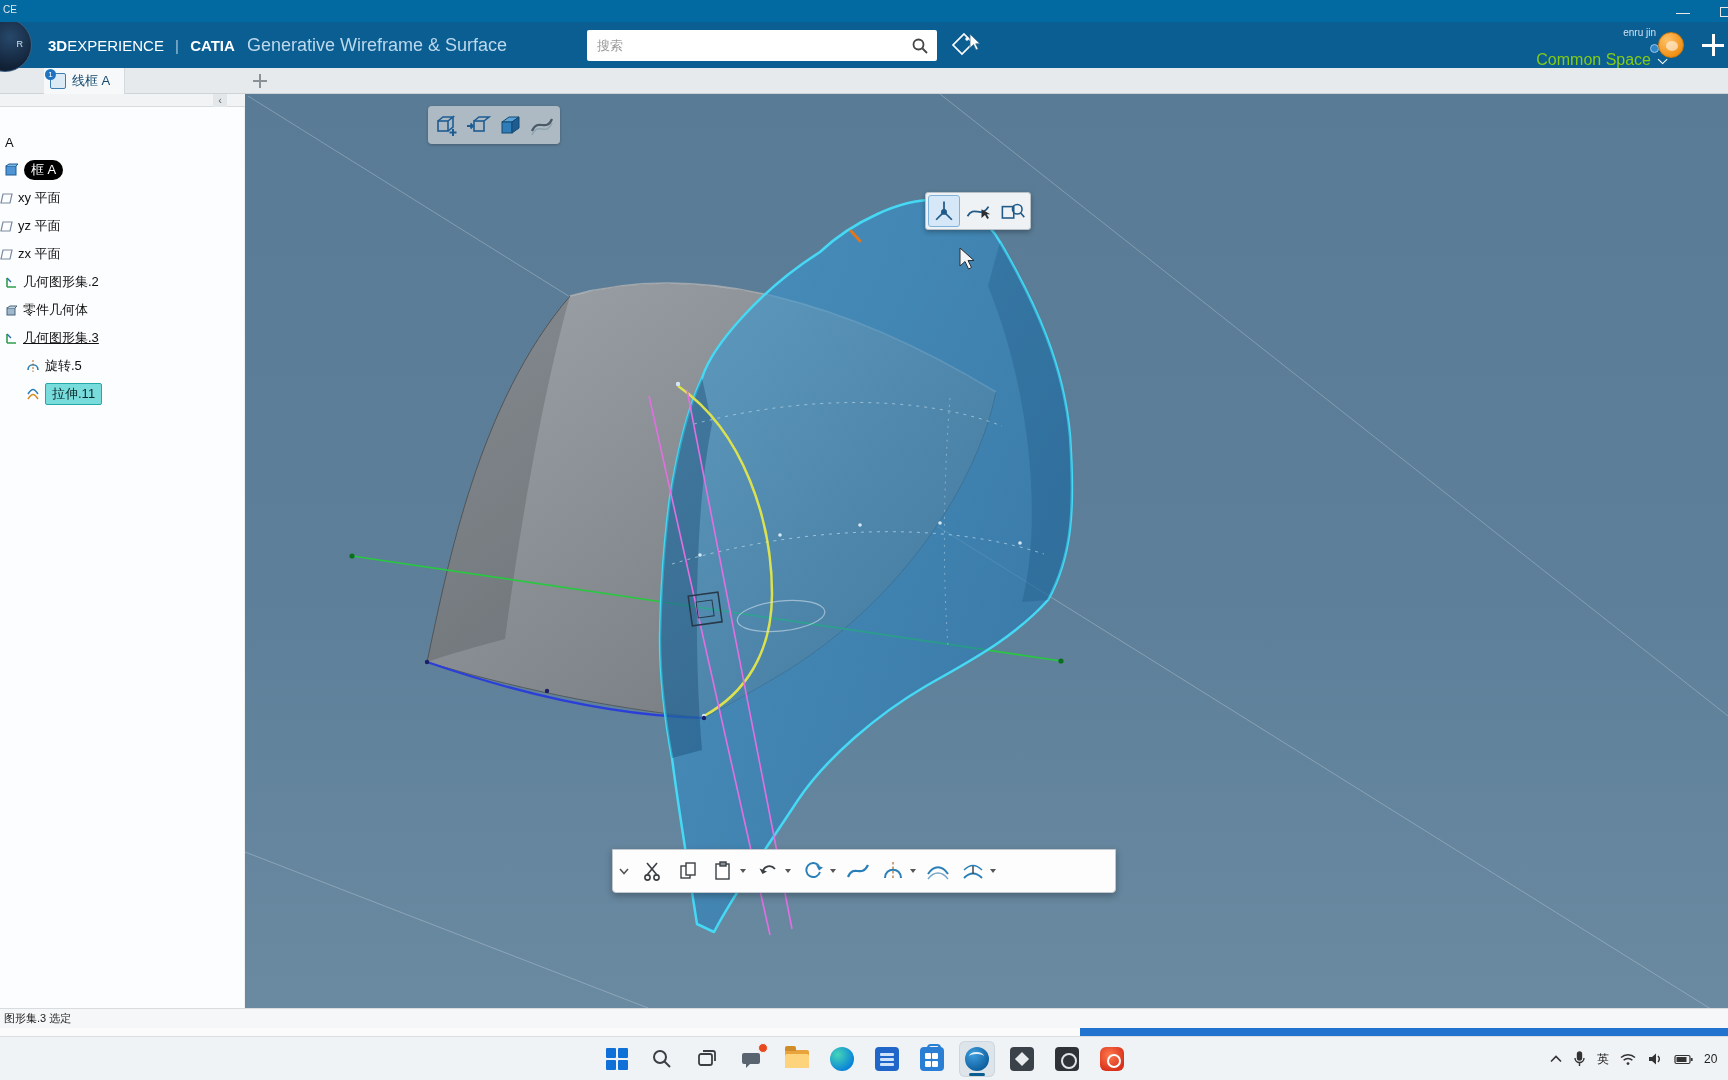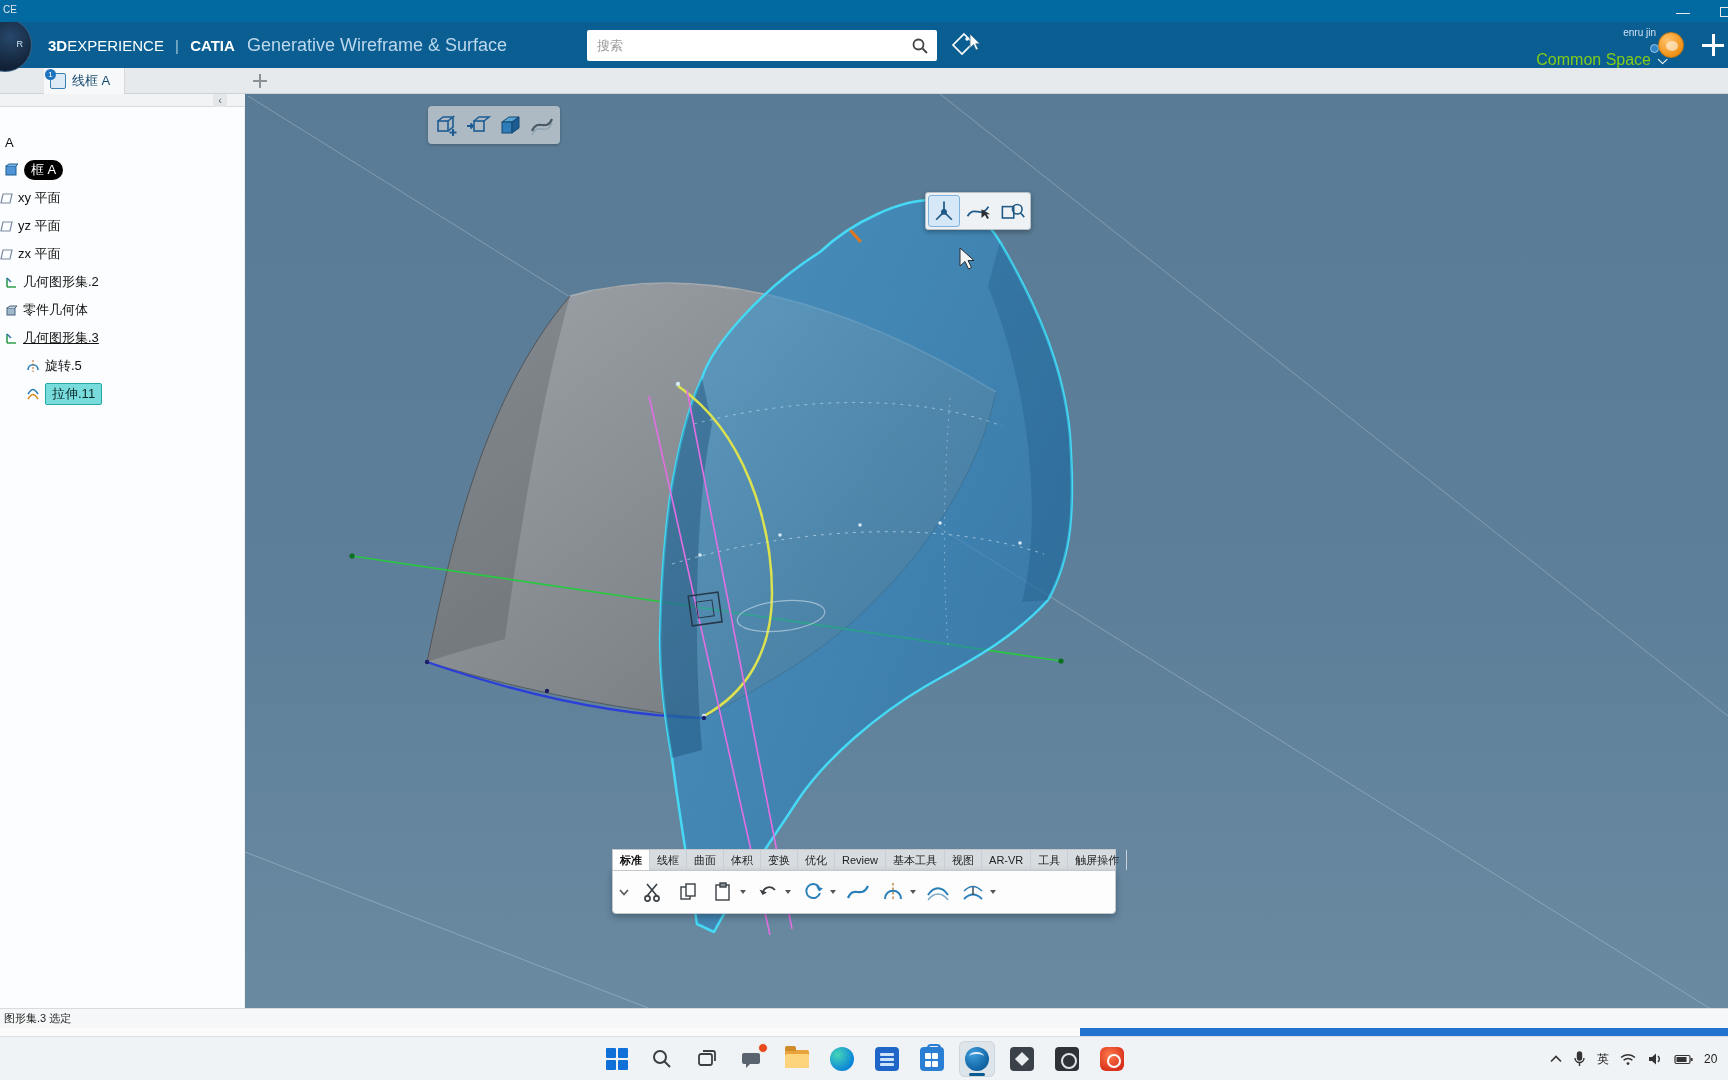--- a/index.html
+++ b/index.html
@@ -432,34 +432,20 @@
             <path d="M2,12 C6,6 8,6 12,12" stroke="#d88a20" stroke-width="1.6"></path>
             <path d="M2,7 C6,1 8,1 12,7" stroke="#2a7fb8" stroke-width="1.6"></path>
           </svg>
       </span>
       <span class="chip-teal">拉伸.11</span>
     </div>
   </div>
 </div>
 
 <div class="abs" id="actionbar">
-  <div id="ab-tabs">
-    <span class="ab-tab active">标准</span>
-    <span class="ab-tab">线框</span>
-    <span class="ab-tab">曲面</span>
-    <span class="ab-tab">体积</span>
-    <span class="ab-tab">变换</span>
-    <span class="ab-tab">优化</span>
-    <span class="ab-tab">Review</span>
-    <span class="ab-tab">基本工具</span>
-    <span class="ab-tab">视图</span>
-    <span class="ab-tab">AR-VR</span>
-    <span class="ab-tab">工具</span>
-    <span class="ab-tab">触屏操作</span>
-  </div>
   <div id="ab-icons">
     <span class="ab-collapse">
       <svg width="10" height="7" viewBox="0 0 10 7">
           <polyline points="1,1 5,5.5 9,1" fill="none" stroke="#555" stroke-width="1.6"></polyline>
         </svg>
     </span>
     <span class="abbtn">
       <svg width="22" height="22" viewBox="0 0 22 22" fill="none" stroke="#3a3f44" stroke-width="1.6">
         <line x1="5" y1="3" x2="15" y2="15"></line>
           <line x1="15" y1="3" x2="5" y2="15"></line>

